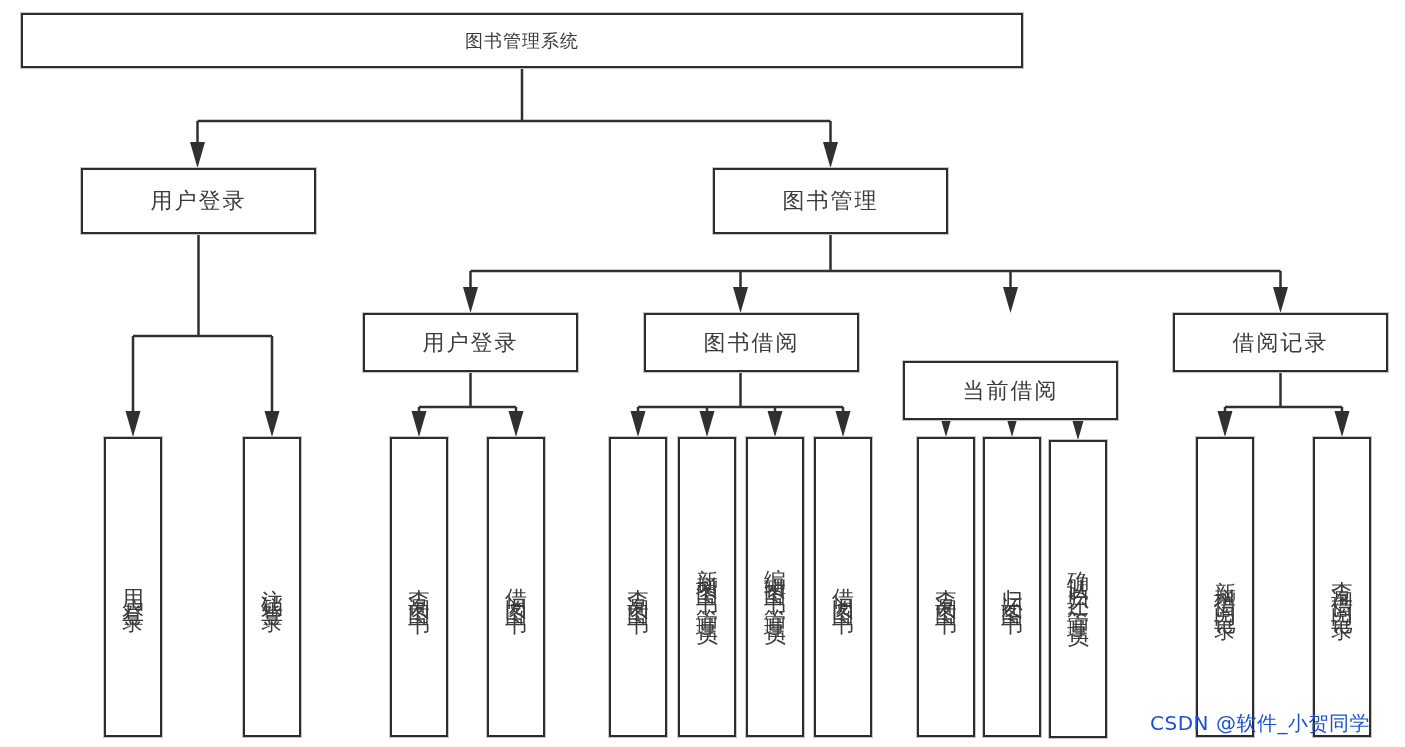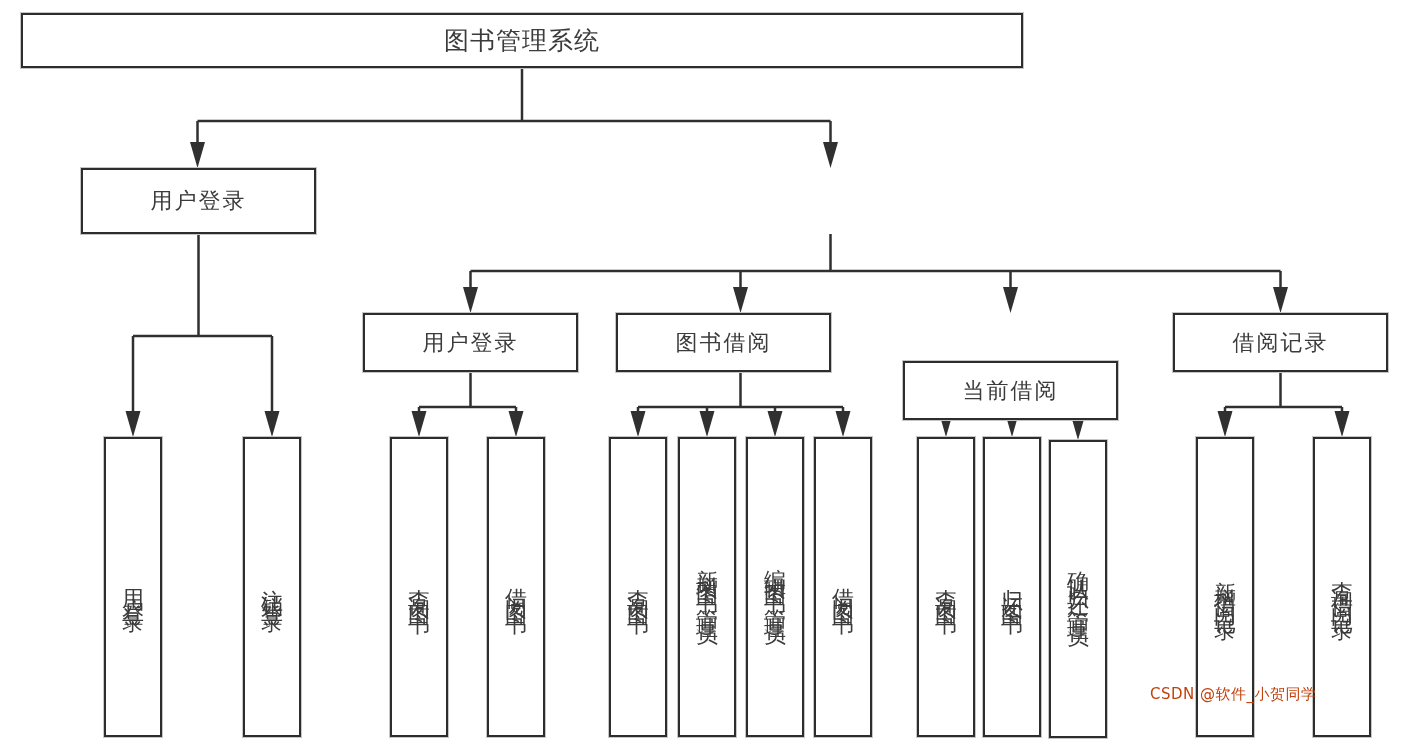--- a/index.html
+++ b/index.html
@@ -8,28 +8,28 @@
     font-family:"DejaVu Sans","Liberation Sans",sans-serif;
   }
   svg.connectors{position:absolute;left:0;top:0;z-index:1;}
   .node{
     position:absolute;background:#ffffff;border:2.5px solid #2d2d2d;
     box-shadow:0 0 0 1px #c6c6c6;box-sizing:border-box;
     display:flex;align-items:center;justify-content:center;
     color:#3b3b3b;z-index:2;
   }
   .hbox{font-size:22px;letter-spacing:2px;white-space:nowrap;}
-  .rootbox{font-size:25px;letter-spacing:1px;}
+  .rootbox{font-size:18px;letter-spacing:1px;}
   .vtext{
     writing-mode:vertical-rl;text-orientation:mixed;
     font-size:22px;letter-spacing:8px;line-height:1;display:block;
   }
   .watermark{
-    position:absolute;left:1150px;top:685px;z-index:3;
-    font-size:15px;color:#c2410c;letter-spacing:0.5px;white-space:nowrap;
+    position:absolute;left:1150px;top:710px;z-index:3;
+    font-size:20px;color:#1d4ed8;letter-spacing:0.5px;white-space:nowrap;
   }
 </style>
 </head>
 <body>
 
 <div class="canvas">
 
   <svg class="connectors" width="1405" height="747" viewBox="0 0 1405 747">
     <g stroke="#303030" stroke-width="2.5" fill="none">
 
@@ -70,25 +70,28 @@
     </g>
   </svg>
 
   <div class="node hbox rootbox" style="left:21px;top:13px;width:1002px;height:55px;">
     <span>图书管理系统</span>
   </div>
 
   <div class="node hbox" style="left:81px;top:168px;width:235px;height:66px;">
     <span>用户登录</span>
   </div>
+  <div class="node hbox" style="left:713px;top:168px;width:235px;height:66px;">
+    <span>图书管理</span>
+  </div>
 
   <div class="node hbox" style="left:363px;top:313px;width:215px;height:59px;">
     <span>用户登录</span>
   </div>
-  <div class="node hbox" style="left:616px;top:313px;width:215px;height:59px;">
+  <div class="node hbox" style="left:644px;top:313px;width:215px;height:59px;">
     <span>图书借阅</span>
   </div>
   <div class="node hbox" style="left:903px;top:313px;width:215px;height:59px;margin-top:48px;">
     <span>当前借阅</span>
   </div>
   <div class="node hbox" style="left:1173px;top:313px;width:215px;height:59px;">
     <span>借阅记录</span>
   </div>
 
   <div class="node" style="left:104px;top:437px;width:58px;height:300px;">

